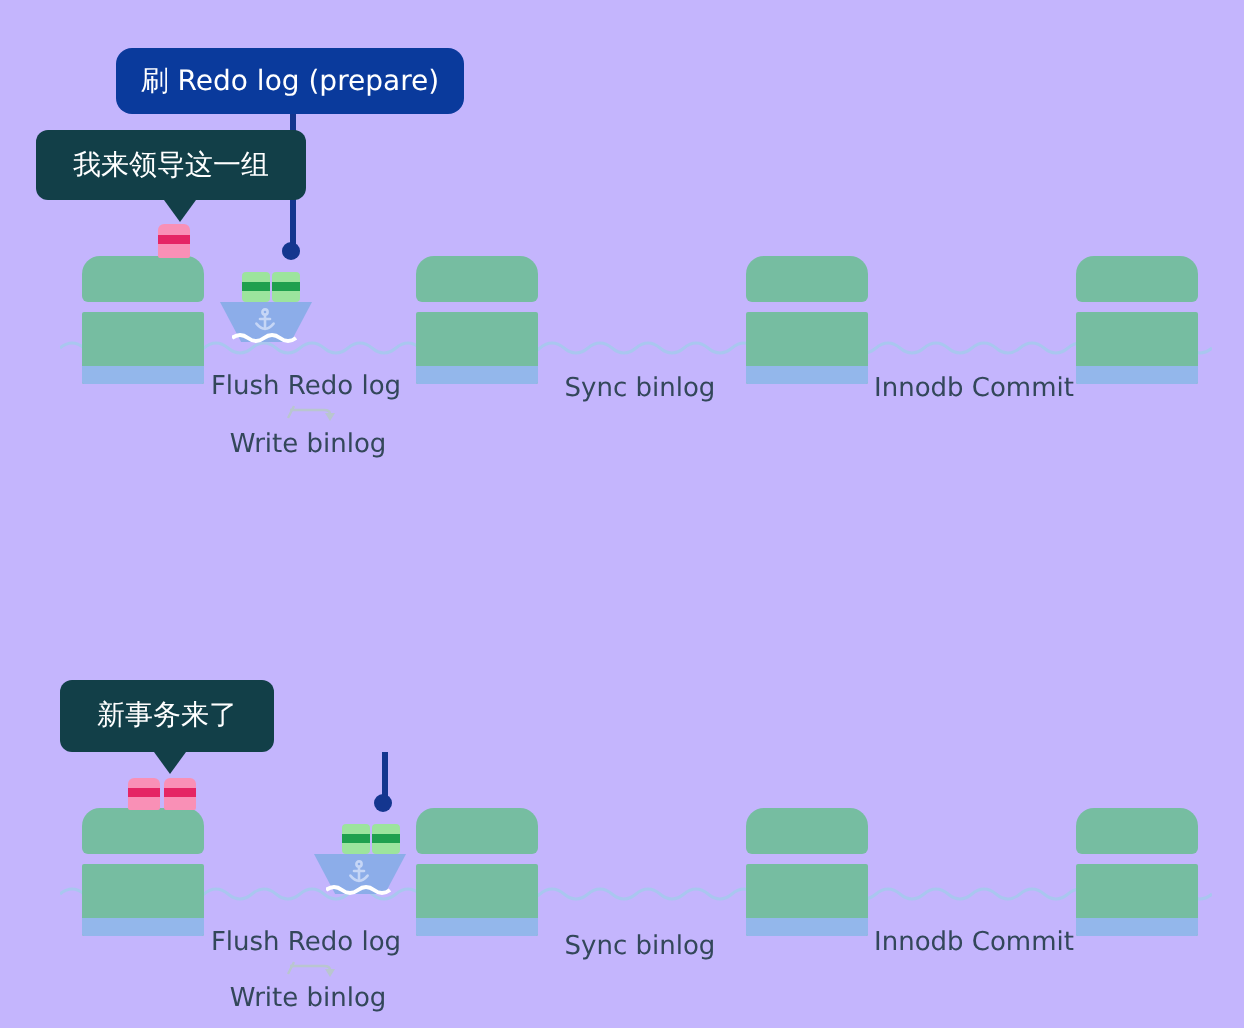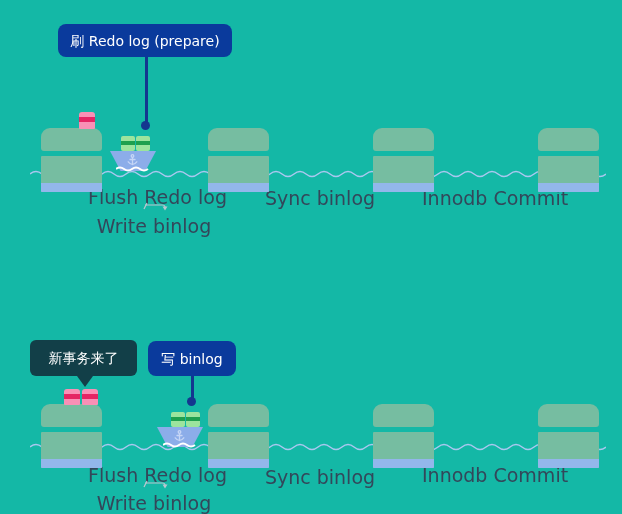--- a/index.html
+++ b/index.html
@@ -1,16 +1,16 @@
 <!DOCTYPE html>
 <html><head>
 <meta charset="utf-8">
 <style>
   html,body{margin:0;padding:0;background:#ffffff;}
-  .canvas{position:relative;width:622px;height:514px;background:#14b8a6;overflow:hidden;
+  .canvas{position:relative;width:622px;height:514px;background:#c4b5fd;overflow:hidden;
           font-family:"DejaVu Sans","Liberation Sans",sans-serif;}
 
   
   .bubble{position:absolute;color:#ffffff;font-size:14px;line-height:1;
           display:flex;align-items:center;justify-content:center;z-index:6;white-space:nowrap;}
   .bubble.blue{background:#0a3a9c;border-radius:8px;}
   .bubble.teal{background:#123f48;border-radius:6px;}
   .pointer{position:absolute;top:100%;width:0;height:0;
            border-left:8px solid transparent;border-right:8px solid transparent;
            border-top:11px solid #123f48;}
@@ -37,21 +37,21 @@
          background:linear-gradient(180deg,#9ce49d 0 33%,#1fa04e 33% 62%,#9ce49d 62% 100%);}
   .hull{position:absolute;top:15px;left:0;width:46px;height:20px;background:#8cade9;
         clip-path:polygon(0 0,100% 0,77% 100%,23% 100%);}
   .anchor{position:absolute;top:18px;left:17px;z-index:2;}
   .hulltrim{position:absolute;top:30px;left:6px;z-index:2;}
 
   
   .wave{position:absolute;left:30px;width:576px;height:10px;z-index:1;}
 
   
-  .lbl{position:absolute;width:130px;text-align:center;font-size:19px;color:#33475a;z-index:2;
+  .lbl{position:absolute;width:130px;text-align:center;font-size:13px;color:#33475a;z-index:2;
        white-space:nowrap;}
   .step-arrow{position:absolute;z-index:2;}
 </style>
 </head>
 <body>
 
 <div class="canvas">
 
   <svg class="wave" style="top:169px" viewBox="0 0 576 10">
     <path class="wavepath" fill="none" stroke="#a9c7ef" stroke-width="1.5" d="M0,5 q6,-5 12,0 t12,0 t12,0 t12,0 t12,0 t12,0 t12,0 t12,0 t12,0 t12,0 t12,0 t12,0 t12,0 t12,0 t12,0 t12,0 t12,0 t12,0 t12,0 t12,0 t12,0 t12,0 t12,0 t12,0 t12,0 t12,0 t12,0 t12,0 t12,0 t12,0 t12,0 t12,0 t12,0 t12,0 t12,0 t12,0 t12,0 t12,0 t12,0 t12,0 t12,0 t12,0 t12,0 t12,0 t12,0 t12,0 t12,0 t12,0 "></path>
@@ -100,20 +100,24 @@
       <path d="M0,3 q4,-3 8,0 t8,0 t8,0 t8,0" fill="none" stroke="#ffffff" stroke-width="2"></path>
     </svg>
   </div>
 
   <div class="bubble blue" style="left:58px;top:24px;width:174px;height:33px">
     <span>刷 Redo log (prepare)</span>
   </div>
   <div class="conn" style="left:145px;top:56px;height:67px"></div>
   <div class="dot" style="left:141px;top:121px"></div>
 
+  <div class="bubble teal" style="left:18px;top:65px;width:135px;height:35px">
+    <span>我来领导这一组</span>
+    <i class="pointer" style="left:64px"></i>
+  </div>
 
   <div class="lbl" style="left:88px;top:186px">Flush Redo log</div>
   <svg class="step-arrow" style="left:142px;top:201px" width="28" height="11" viewBox="0 0 28 11">
     <g stroke="#b9c6cf" stroke-width="1.2" fill="none">
       <path d="M2,8 L5,2"></path>
       <path d="M3,4 H20 Q23,4 23,6"></path>
     </g>
     <polygon points="20.5,5.5 25.5,5.5 23,9.5" fill="#b9c6cf"></polygon>
   </svg>
   <div class="lbl" style="left:89px;top:215px">Write binlog</div>
@@ -167,23 +171,20 @@
     <svg class="hulltrim" width="34" height="6" viewBox="0 0 34 6">
       <path d="M0,3 q4,-3 8,0 t8,0 t8,0 t8,0" fill="none" stroke="#ffffff" stroke-width="2"></path>
     </svg>
   </div>
 
   <div class="bubble teal" style="left:30px;top:340px;width:107px;height:36px">
     <span>新事务来了</span>
     <i class="pointer" style="left:47px"></i>
   </div>
 
-  <div class="bubble blue" style="left:148px;top:341px;width:88px;height:35px">
-    <span>写 binlog</span>
-  </div>
   <div class="conn" style="left:191px;top:376px;height:23px"></div>
   <div class="dot" style="left:187px;top:397px"></div>
 
   <div class="lbl" style="left:88px;top:464px">Flush Redo log</div>
   <svg class="step-arrow" style="left:142px;top:479px" width="28" height="11" viewBox="0 0 28 11">
     <g stroke="#b9c6cf" stroke-width="1.2" fill="none">
       <path d="M2,8 L5,2"></path>
       <path d="M3,4 H20 Q23,4 23,6"></path>
     </g>
     <polygon points="20.5,5.5 25.5,5.5 23,9.5" fill="#b9c6cf"></polygon>

